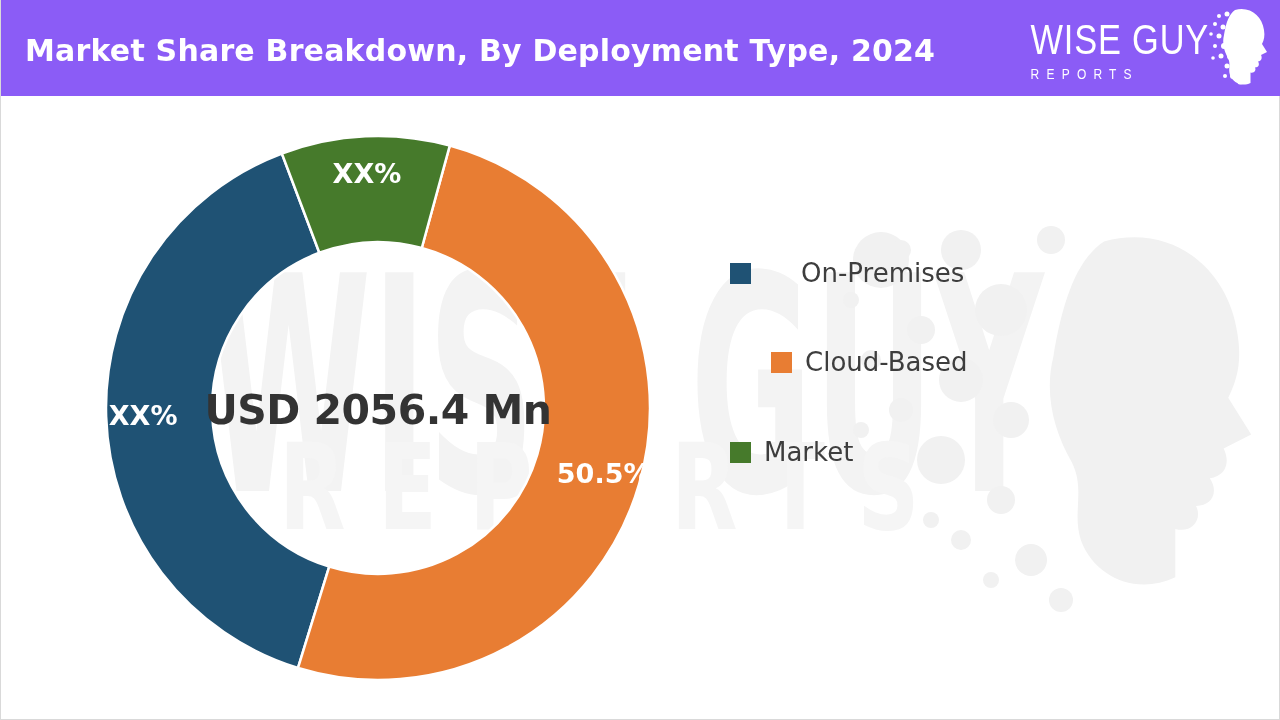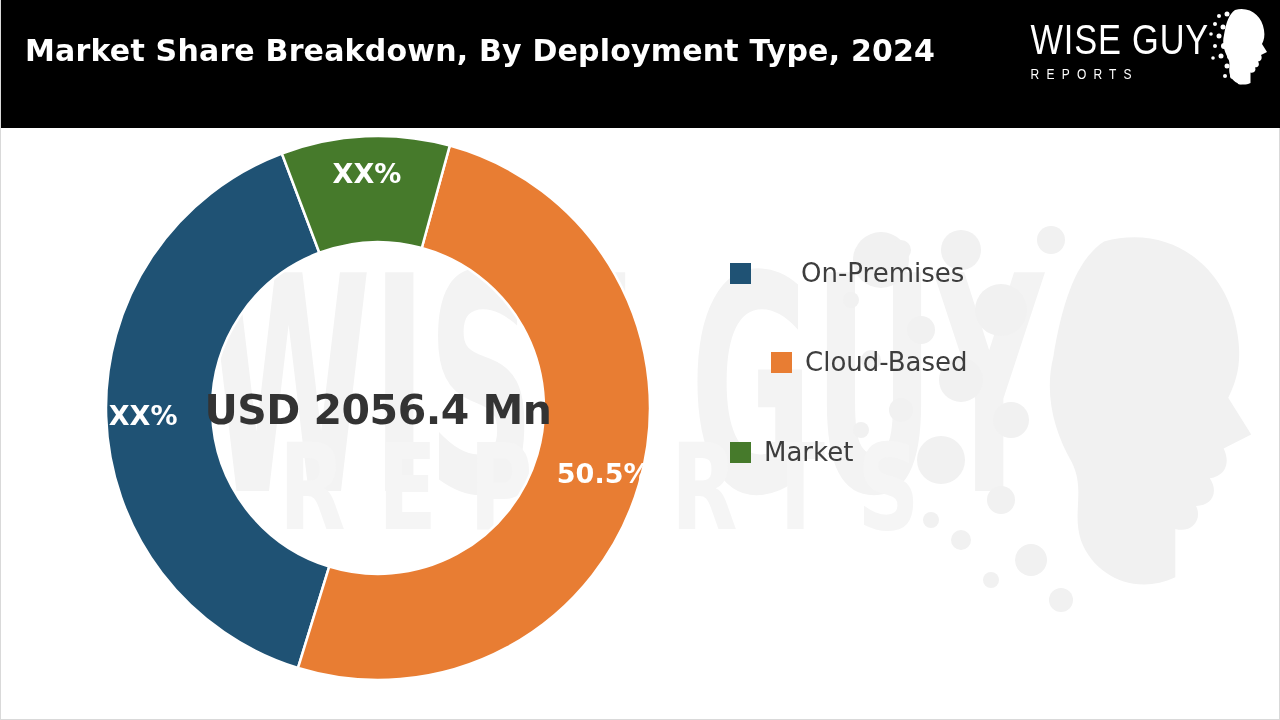--- a/index.html
+++ b/index.html
@@ -9,22 +9,22 @@
     position:absolute; inset:0;
     border-left:1px solid #d9d9d9;
     border-right:1px solid #d9d9d9;
     border-bottom:1px solid #d9d9d9;
     box-sizing:border-box;
     background:#ffffff;
   }
 
   
   .header {
-    position:absolute; top:0; left:0; width:1280px; height:128px;
-    background:#000000;
+    position:absolute; top:0; left:0; width:1280px; height:96px;
+    background:#8b5cf6;
   }
   .title {
     position:absolute; left:24px; top:0; height:100px;
     display:flex; align-items:center;
     color:#ffffff; font-size:30px; font-weight:bold;
     letter-spacing:0.2px; white-space:nowrap;
   }
   .logo {
     position:absolute; right:12px; top:4px; height:92px;
     display:flex; align-items:center;

